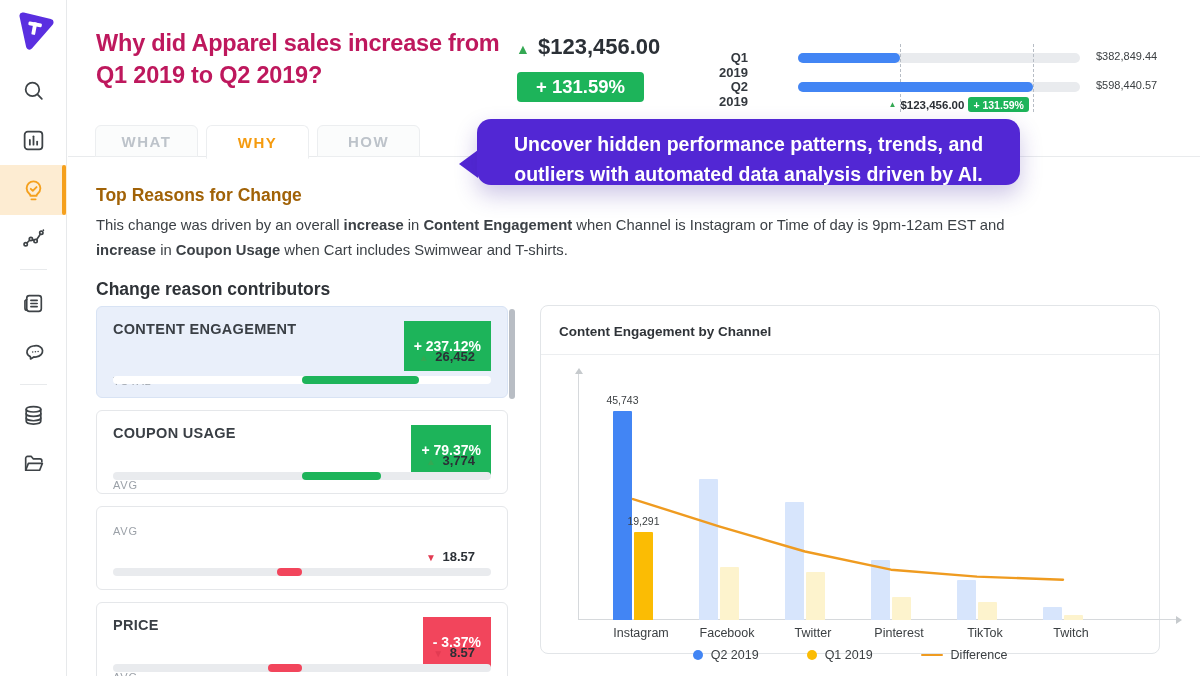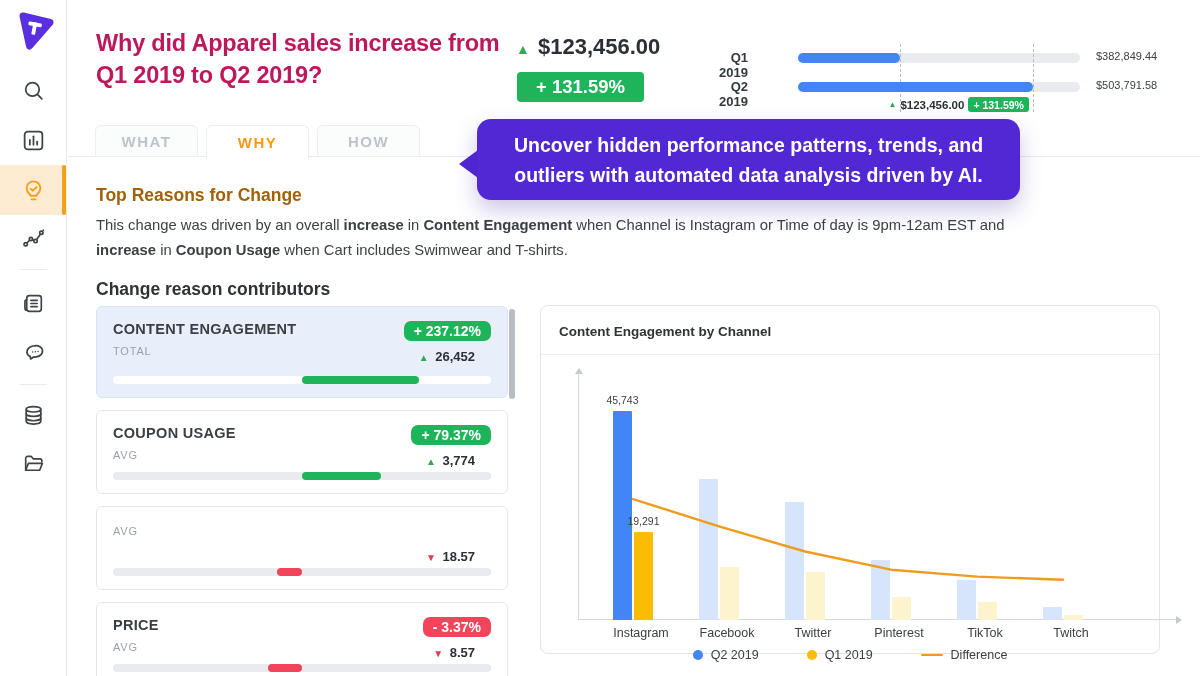--- a/index.html
+++ b/index.html
@@ -41,41 +41,41 @@
 
   
   #header-divider { position:absolute; left:68px; right:0; top:156px; height:1px; background:#e9ebed; z-index:1; }
   #tabs { position:absolute; left:95px; top:125px; display:flex; gap:8px; z-index:2; }
   .tab { width:103px; height:32px; display:flex; align-items:center; justify-content:center;
     border:1px solid #eceef0; border-radius:6px 6px 0 0; background:#fbfcfc;
     font-size:15px; font-weight:bold; letter-spacing:1.5px; color:#bdc3ca; cursor:pointer; }
   .tab.active { background:#ffffff; color:#f59b0f; height:34px; border-bottom-color:#ffffff; }
 
   
-  #tooltip { position:absolute; left:477px; top:119px; width:543px; height:81px; z-index:6;
-    background:#5227d4; border-radius:14px; display:flex; align-items:flex-end; justify-content:center;
+  #tooltip { position:absolute; left:477px; top:119px; width:543px; height:66px; z-index:6;
+    background:#5227d4; border-radius:14px; display:flex; align-items:flex-start; justify-content:center;
     padding:10px 24px; box-shadow:0 10px 22px rgba(60,30,160,0.25); }
   #tooltip .tip-text { color:#fff; font-size:19.5px; font-weight:bold; line-height:30px; text-align:center; }
   #tooltip-arrow { position:absolute; left:459px; top:150px; width:0; height:0; z-index:6;
     border-top:14px solid transparent; border-bottom:14px solid transparent; border-right:19px solid #5227d4; }
 
   
   #reasons-heading { position:absolute; left:96px; top:185px; font-size:17.5px; font-weight:bold; color:#a16207; }
   #reason-text { position:absolute; left:96px; top:213px; width:912px; font-size:14.8px; line-height:24.5px; color:#3c4146; }
   #contrib-heading { position:absolute; left:96px; top:279px; font-size:17.5px; font-weight:bold; color:#2f3338; }
 
   
   #cards { position:absolute; left:96px; top:306px; width:412px; }
   .card { position:relative; width:412px; height:84px; background:#fff; border:1px solid #e5e7ea;
     border-radius:6px; margin-bottom:12px; padding:14px 16px; cursor:pointer; }
   .card.selected { height:92px; background:#e9effa; border-color:#d8e3f4; }
   .card-row1 { display:flex; justify-content:space-between; align-items:flex-start; }
   .card-title { font-size:14.5px; font-weight:bold; letter-spacing:0.3px; color:#3a3f45; }
   .card-agg { font-size:11px; letter-spacing:0.8px; color:#9ba1a8; margin-top:4px; }
-  .badge { color:#fff; font-size:14px; font-weight:bold; padding:2px 10px; border-radius:7px; }
+  .badge { color:#fff; font-size:14px; font-weight:bold; padding:17px 10px; border-radius:0; }
   .badge.up { background:#1db45a; } .badge.down { background:#f2455c; }
   .card-delta { position:absolute; right:32px; top:42px; font-size:13px; font-weight:bold; color:#2b3036; }
   .card-delta .tri { font-size:10px; margin-right:3px; }
   .tri.up { color:#34a853; } .tri.down { color:#e23b52; }
   .track { position:absolute; left:16px; right:16px; bottom:13px; height:8px; background:#e9ebee; border-radius:4px; }
   .card.selected .track { background:#ffffff; }
   .fill { position:absolute; top:0; height:8px; border-radius:4px; }
   .fill.up { left:50%; background:#1db45a; }
   .fill.down { right:50%; background:#f2455c; }
   #list-scrollbar { position:absolute; left:509px; top:309px; width:6px; height:90px; background:#b8bdc4; border-radius:3px; }
@@ -206,21 +206,21 @@
         <div class="cmp-fill" style="width: 36.2%;"></div>
       </div>
       <div class="cmp-value">$382,849.44</div>
     </div>
     <div class="cmp-guide" style="left: 200.084px;"></div>
     <div class="cmp-row" style="top: 39px;">
       <div class="cmp-label">Q2 2019</div>
       <div class="cmp-track">
         <div class="cmp-fill" style="width: 83.3%;"></div>
       </div>
-      <div class="cmp-value">$503,791.58</div>
+      <div class="cmp-value">$598,440.57</div>
     </div>
     <div class="cmp-guide" style="left: 332.906px;"></div>
     <div id="cmp-annot" style="right: 141.094px;">
       <span class="tri">▲</span>
       <span class="val">$123,456.00</span>
       <span class="pct">+ 131.59%</span>
     </div>
   </div>
 
 <div id="header-divider"></div>

